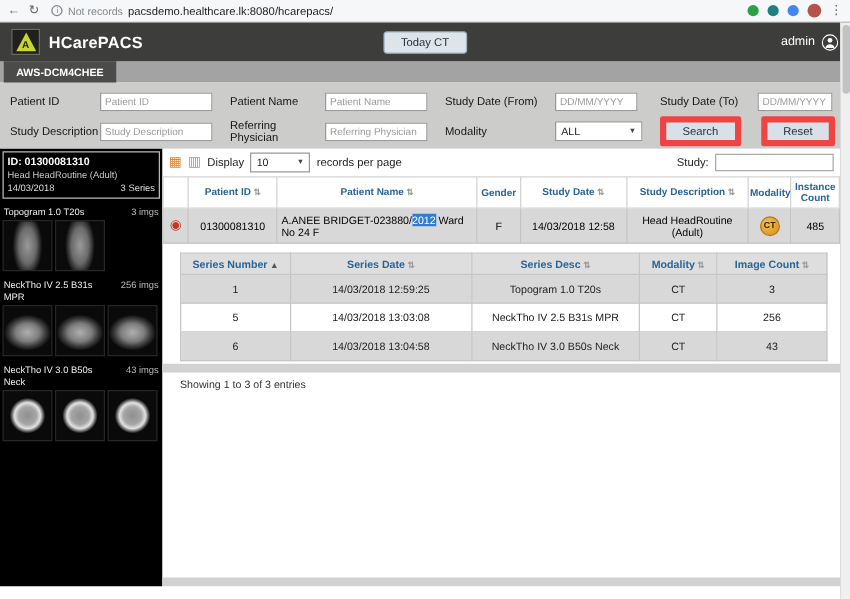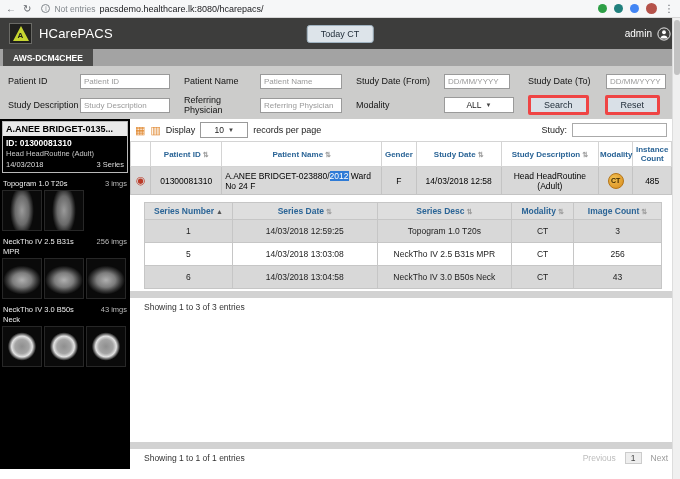--- a/index.html
+++ b/index.html
@@ -15,42 +15,42 @@
   .url{color:#202124;font-size:9px}
   .ext-dot{width:9px;height:9px;border-radius:50%;display:inline-block}
   .ext-green{background:#2d9f46}.ext-teal{background:#20807d}.ext-blue{background:#4285f4}
   .bavatar{width:11px;height:11px;border-radius:50%;background:#b5524a;display:inline-block}
 
   
   .app-header{height:31px;background:var(--header-bg,#3d3d3c);display:flex;align-items:center;padding:0 9px;position:relative;color:#fff}
   .logo{width:23px;height:21px;background:#20201e;border:1px solid #6a6a66;position:relative;display:flex;align-items:flex-end;justify-content:center;margin-right:7px}
   .logo-tri{width:0;height:0;border-left:8px solid transparent;border-right:8px solid transparent;border-bottom:15px solid var(--logo-green,#c6d530);margin-bottom:2px}
   .logo-a{position:absolute;bottom:3px;left:50%;transform:translateX(-50%);font-size:8px;font-weight:bold;color:#20201e}
-  .app-title{font-size:13px;font-weight:normal;letter-spacing:.2px}
+  .app-title{font-size:13px;font-weight:bold;letter-spacing:.2px}
   .today-btn{position:absolute;left:50%;transform:translateX(-50%);background:#dde4ea;border:1px solid #9fb2c0;border-radius:3px;font-size:9px;padding:3px 13px;color:#1d2a36;font-family:inherit;cursor:pointer}
   .user-box{margin-left:auto;display:flex;align-items:center;gap:5px;font-size:10px;cursor:pointer}
 
   
   .tab-bar{height:17px;background:#a3a3a3;display:flex;align-items:stretch;padding-left:3px}
   .server-tab{background:#4b4b4a;color:#fff;font-size:8.5px;font-weight:bold;display:flex;align-items:center;padding:0 10px;cursor:pointer}
 
   
   .search-area{background:#cccccb;padding:7px 8px 6px;display:flex;flex-direction:column;gap:8px}
   .srow{display:flex;align-items:center;font-size:9px;color:#141414;height:16px}
   .srow label{flex:none}
   .srow input{height:15px;border:1px solid #9a9a9a;font-size:8px;padding:0 3px;font-family:inherit;color:#333;background:#fff}
   .srow input::placeholder{color:#9a9a9a}
   .l1{width:72px}.i1{width:90px;margin-right:14px}
   .l2{width:76px}.i2{width:82px;margin-right:14px}
   .l3{width:88px}.i3{width:66px}
   .l4{width:78px;margin-left:18px}.i4{width:60px}
-  .selectbox{height:16px;border:1px solid #9a9a9a;background:#fff;display:inline-flex;align-items:center;justify-content:center;font-size:8.5px;padding:0 4px;gap:4px;color:#222;cursor:pointer}
+  .selectbox{height:16px;border:1px solid #9a9a9a;background:#fff;display:inline-flex;align-items:center;justify-content:space-between;font-size:8.5px;padding:0 4px;gap:4px;color:#222;cursor:pointer}
   .selectbox .caret{font-size:6px;color:#444}
   .selectbox.modality{width:70px}
-  .form-btn{background:#d9e0e7;border:3px solid #ef4444;border-radius:2px;font-size:9px;padding:2px 13px;margin-left:14px;color:#1d2a36;font-family:inherit;cursor:pointer}
+  .form-btn{background:#d9e0e7;border:5px solid #ef4444;border-radius:2px;font-size:9px;padding:2px 13px;margin-left:14px;color:#1d2a36;font-family:inherit;cursor:pointer}
   .form-btn + .form-btn{margin-left:16px}
 
   
   .content{display:flex;height:350px}
   .sidebar{width:130px;background:#000;flex:none;padding:2px;overflow:hidden}
   .patient-card{border:1px solid #b9b9b9;cursor:pointer}
   .pc-name{background:#e9e9e9;color:#000;font-weight:bold;font-size:9px;padding:2px 3px;white-space:nowrap;overflow:hidden}
   .pc-body{padding:2px 3px 3px;color:#fff}
   .pc-id{font-size:8.5px;font-weight:bold}
   .pc-desc{font-size:7.5px;color:#c9c9c9;margin-top:1px}
@@ -104,21 +104,21 @@
   .v-thumb{position:absolute;top:2px;left:1px;width:6px;height:55px;background:#c2c2c2;border-radius:3px}
 </style>
 </head>
 <body>
 
 <div class="browser-bar">
   <span class="bicon">←</span>
   <span class="bicon">↻</span>
   <div class="addr">
     <span class="info-i">i</span>
-    <span class="notsec">Not entries</span>
+    <span class="notsec">Not records</span>
     <span class="url">pacsdemo.healthcare.lk:8080/hcarepacs/</span>
   </div>
   <span class="ext-dot ext-green"></span>
   <span class="ext-dot ext-teal"></span>
   <span class="ext-dot ext-blue"></span>
   <span class="bavatar"></span>
   <span class="bicon">⋮</span>
 </div>
 
 <header class="app-header">
@@ -164,21 +164,20 @@
       <span class="caret">▼</span>
     </div>
     <button class="form-btn">Search</button>
     <button class="form-btn">Reset</button>
   </div>
 </div>
 
 <div class="content">
   <aside class="sidebar">
     <div class="patient-card">
-      <div class="pc-name">A.ANEE BRIDGET-0135...</div>
       <div class="pc-body">
         <div class="pc-id">ID: 01300081310</div>
         <div class="pc-desc">Head HeadRoutine (Adult)</div>
         <div class="pc-row">
           <span>14/03/2018</span>
           <span>3 Series</span>
         </div>
       </div>
     </div>
     <div id="sgroups">
@@ -312,26 +311,18 @@
             </tr>
           </tbody>
       </table>
     </div>
     <div class="hdivider"></div>
     <div class="showing">Showing 1 to 3 of 3 entries</div>
 
     <div class="spacer"></div>
 
     <div class="hdivider"></div>
-    <div class="main-footer">
-      <span class="showing">Showing 1 to 1 of 1 entries</span>
-      <span class="pagination">
-        <span class="page-prev">Previous</span>
-        <span class="page-num">1</span>
-        <span class="page-next">Next</span>
-      </span>
-    </div>
   </main>
 </div>
 
 <div class="v-scrollbar">
   <div class="v-thumb"></div>
 </div>
 
 </body></html>

